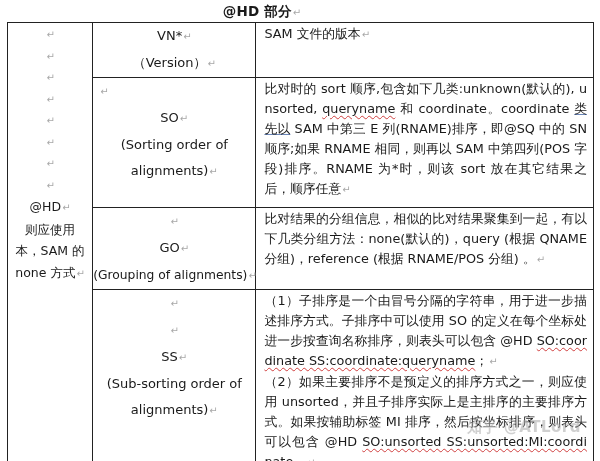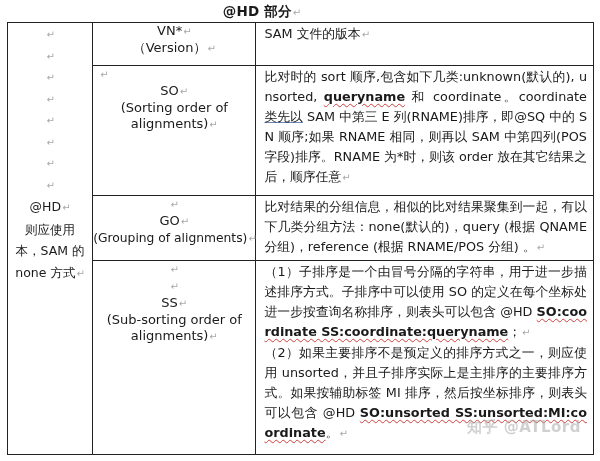--- a/index.html
+++ b/index.html
@@ -50,37 +50,36 @@
     .c1 { width: 85px; }
     .c2 { width: 163px; }
     .c3 { width: 337px; }
     .left-col {
       text-align: center;
       line-height: 21.5px;
       padding-top: 1px !important;
     }
     .mid {
       text-align: center;
-      line-height: 16px;
+      line-height: 26px;
       font-size: 13px;
       margin-left: 40px;
     }
     .desc {
       padding: 1px 6px 0 8px !important;
       line-height: 20px;
       font-size: 12.8px;
       text-align: justify;
       word-break: break-all;
       margin-top: 20px;
     }
     .squig {
       text-decoration: underline wavy #d04040;
       text-decoration-thickness: 1px;
       text-underline-offset: 2px;
-      font-weight: bold;
     }
     .blueline {
       text-decoration: underline;
       text-decoration-color: #6b86b8;
     }
     .wm {
       position: absolute;
       left: 467px;
       top: 418px;
       font-size: 15px;
@@ -127,21 +126,21 @@
     </td>
     <td class="desc"><span>SAM 文件的版本</span><span class="mark">↵</span></td>
   </tr>
   <tr class="row-so">
     <td class="mid">
       <div style="text-align:left;padding-left:6px;"><span class="mark">↵</span></div>
       <div><span>SO</span><span class="mark">↵</span></div>
       <div>(Sorting order of</div>
       <div><span>alignments)</span><span class="mark">↵</span></div>
     </td>
-    <td class="desc"><span>比对时的 sort 顺序,包含如下几类:unknown(默认的), unsorted, </span><span class="squig">queryname</span><span> 和 coordinate。coordinate </span><span class="blueline">类先以</span><span> SAM 中第三 E 列(RNAME)排序，即@SQ 中的 SN 顺序;如果 RNAME 相同，则再以 SAM 中第四列(POS 字段)排序。RNAME 为*时，则该 order 放在其它结果之后，顺序任意</span><span class="mark">↵</span></td>
+    <td class="desc"><span>比对时的 sort 顺序,包含如下几类:unknown(默认的), unsorted, </span><span class="squig">queryname</span><span> 和 coordinate。coordinate </span><span class="blueline">类先以</span><span> SAM 中第三 E 列(RNAME)排序，即@SQ 中的 SN 顺序;如果 RNAME 相同，则再以 SAM 中第四列(POS 字段)排序。RNAME 为*时，则该 sort 放在其它结果之后，顺序任意</span><span class="mark">↵</span></td>
   </tr>
   <tr class="row-go">
     <td class="mid">
       <div><span class="mark">↵</span></div>
       <div><span>GO</span><span class="mark">↵</span></div>
       <div style="white-space:nowrap;font-size:12.3px;text-align:right;"><span>(Grouping of alignments)</span><span class="mark">↵</span></div>
     </td>
     <td class="desc"><span>比对结果的分组信息，相似的比对结果聚集到一起，有以下几类分组方法：none(默认的)，query (根据 QNAME 分组)，reference (根据 RNAME/POS 分组) 。</span><span class="mark">↵</span></td>
   </tr>
   <tr class="row-ss">

